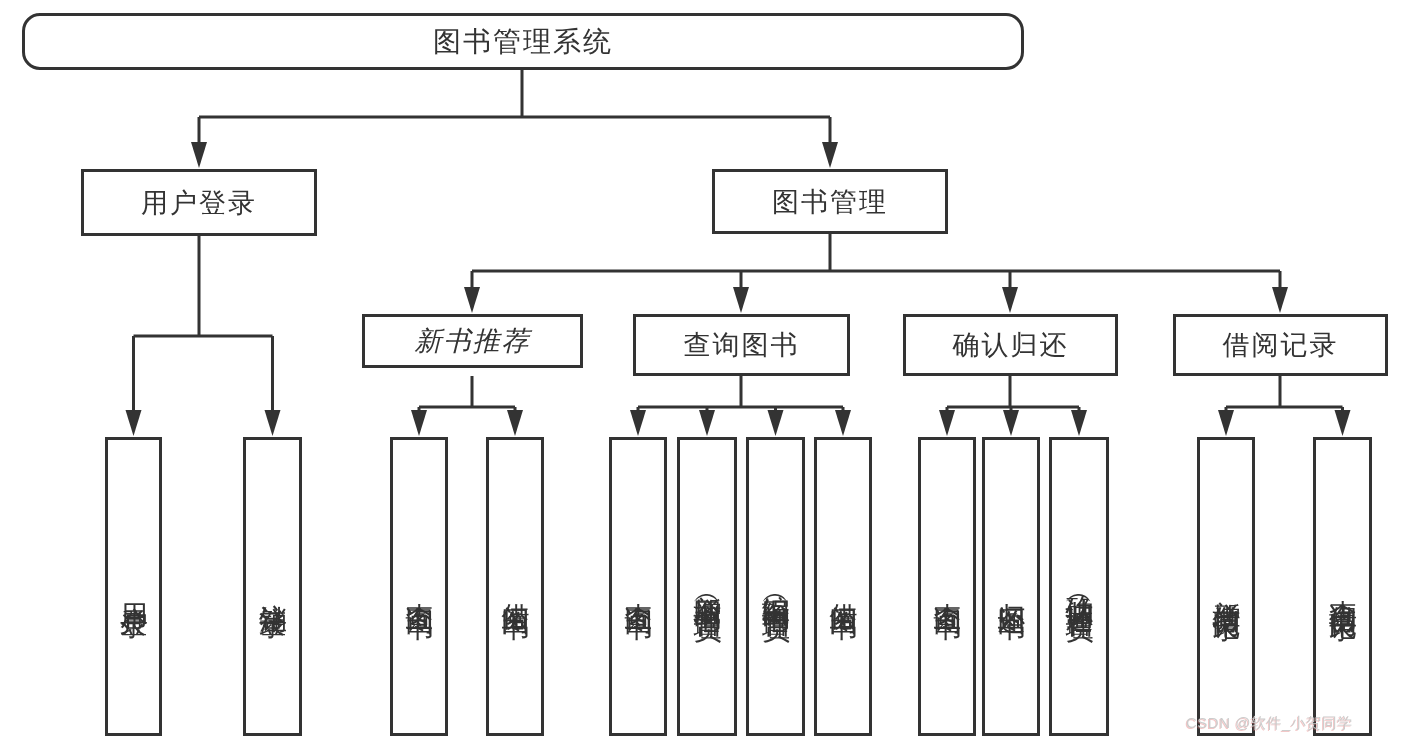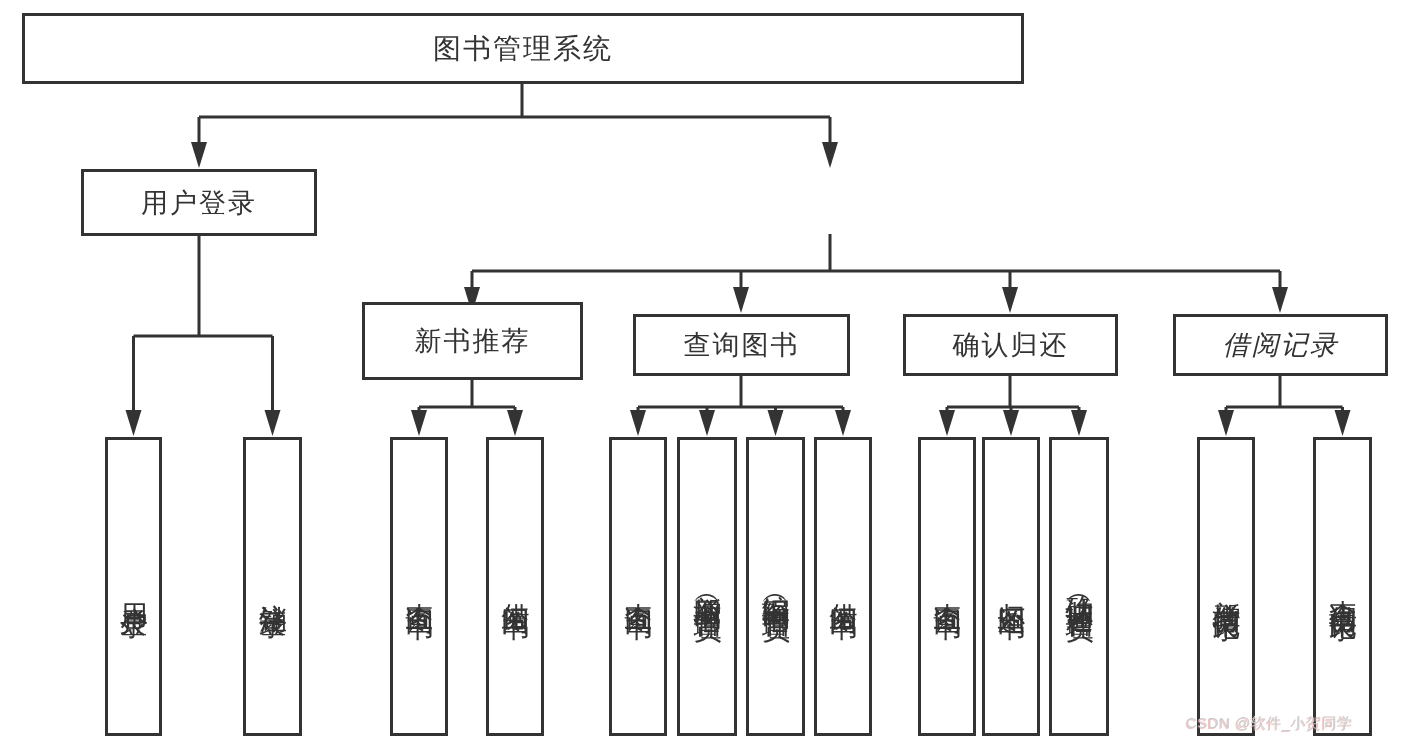--- a/index.html
+++ b/index.html
@@ -91,38 +91,41 @@
         <polygon points="767.5,410 783.5,410 775.5,436"></polygon>
         <polygon points="835,410 851,410 843,436"></polygon>
         <polygon points="939,410 955,410 947,436"></polygon>
         <polygon points="1003,410 1019,410 1011,436"></polygon>
         <polygon points="1071,410 1087,410 1079,436"></polygon>
         <polygon points="1218,410 1234,410 1226,436"></polygon>
         <polygon points="1334.5,410 1350.5,410 1342.5,436"></polygon>
       </g>
   </svg>
 
-  <div class="node hbox root" style="left:22px;top:13px;width:1002px;height:71px;">
+  <div class="node hbox root" style="left:22px;top:13px;width:1002px;height:57px;border-radius:18px;">
     <span>图书管理系统</span>
   </div>
 
   <div class="node hbox" style="left:81px;top:169px;width:236px;height:67px;">
     <span>用户登录</span>
   </div>
+  <div class="node hbox" style="left:712px;top:169px;width:236px;height:65px;">
+    <span>图书管理</span>
+  </div>
 
-  <div class="node hbox" style="left:362px;top:302px;width:221px;height:78px;">
+  <div class="node hbox" style="left:362px;top:314px;width:221px;height:54px;font-style:italic;">
     <span>新书推荐</span>
   </div>
   <div class="node hbox" style="left:633px;top:314px;width:217px;height:62px;">
     <span>查询图书</span>
   </div>
   <div class="node hbox" style="left:903px;top:314px;width:215px;height:62px;">
     <span>确认归还</span>
   </div>
-  <div class="node hbox" style="left:1173px;top:314px;width:215px;height:62px;font-style:italic;">
+  <div class="node hbox" style="left:1173px;top:314px;width:215px;height:62px;">
     <span>借阅记录</span>
   </div>
 
   <div class="node vbox" style="left:105px;width:57px;">
     <span>用户登录</span>
   </div>
   <div class="node vbox" style="left:243px;width:59px;">
     <span>注销登录</span>
   </div>
 

